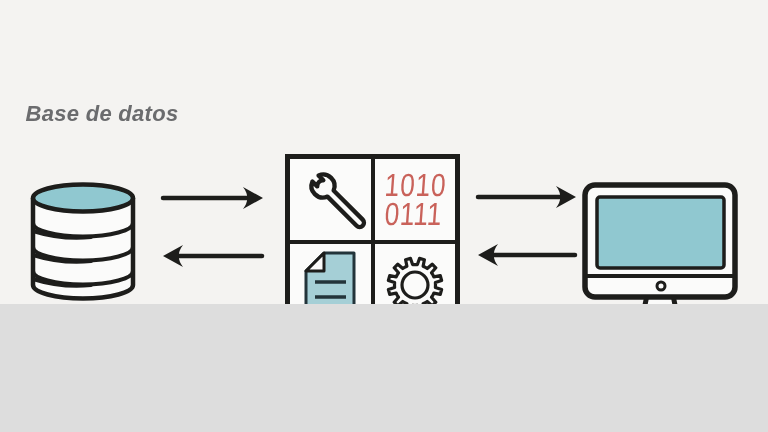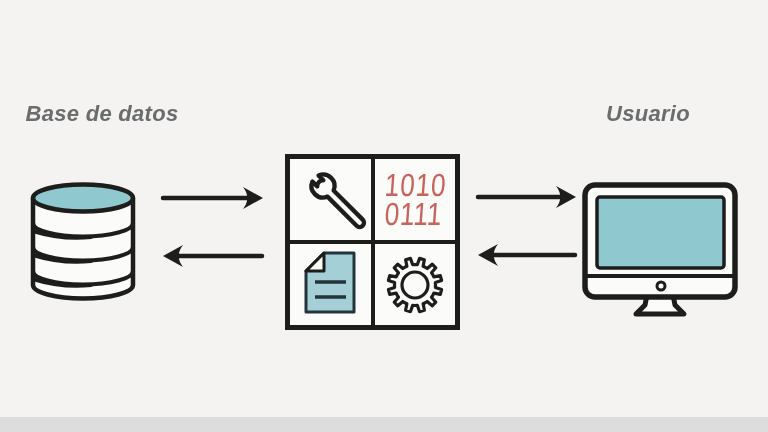--- a/index.html
+++ b/index.html
@@ -2,21 +2,21 @@
 <html style="--background: #f4f3f1; --panel: #fbfbfa; --teal: #90c8d0; --teal_light: #a5cfd6; --red: #c9625a; --line: #1d1d1b; --label: #6b6c6e;"><head>
 <meta charset="utf-8">
 <style>
   :root{
     --background:#f4f3f1; --panel:#fbfbfa; --teal:#90c8d0; --teal_light:#a5cfd6;
     --red:#c9625a; --line:#1d1d1b; --label:#6b6c6e;
   }
   html,body{margin:0;padding:0;}
   body{font-family:"Liberation Sans", sans-serif; background:#ddd;}
   .canvas{
-    position:relative; width:768px; height:417px; background:var(--background);
+    position:relative; width:768px; height:304px; background:var(--background);
     overflow:hidden;
   }
   .node-label{
     position:absolute; top:101px; text-align:center;
     font-style:italic; font-weight:700; font-size:22px; letter-spacing:.3px;
     color:var(--label);
   }
   #label-db{left:12px; width:180px;}
   #label-sgbd{left:298px; width:120px;}
   #label-user{left:588px; width:120px;}
@@ -47,21 +47,20 @@
   svg .stroke-only{fill:none; stroke:var(--line);}
   svg .arrow{stroke:var(--line); stroke-width:4.5; fill:none; stroke-linecap:round;}
   svg .arrow-head{fill:var(--line); stroke:none;}
 </style>
 </head>
 <body>
 
 <div class="canvas">
 
   <div class="node-label" id="label-db">Base de datos</div>
-  <div class="node-label" id="label-user">Usuario</div>
 
   <svg class="abs" style="left:30px; top:181px;" width="106" height="121" viewBox="0 0 106 121">
     <path class="outline" stroke-width="4.5" d="M3 17 L3 104 A50 13.5 0 0 0 103 104 L103 17"></path>
     <ellipse class="teal-fill" stroke-width="4.5" cx="53" cy="17" rx="50" ry="13.5"></ellipse>
     <path class="stroke-only" stroke-width="4" d="M3 42 A50 13.5 0 0 0 103 42"></path>
     <path class="stroke-only" stroke-width="4" stroke-linecap="round" d="M3 50 q29 9 58 6"></path>
     <path class="stroke-only" stroke-width="4" d="M3 66 A50 13.5 0 0 0 103 66"></path>
     <path class="stroke-only" stroke-width="4" stroke-linecap="round" d="M3 74 q29 9 58 6"></path>
     <path class="stroke-only" stroke-width="4" d="M3 90 A50 13.5 0 0 0 103 90"></path>
     <path class="stroke-only" stroke-width="4" stroke-linecap="round" d="M3 98 q29 9 58 6"></path>

